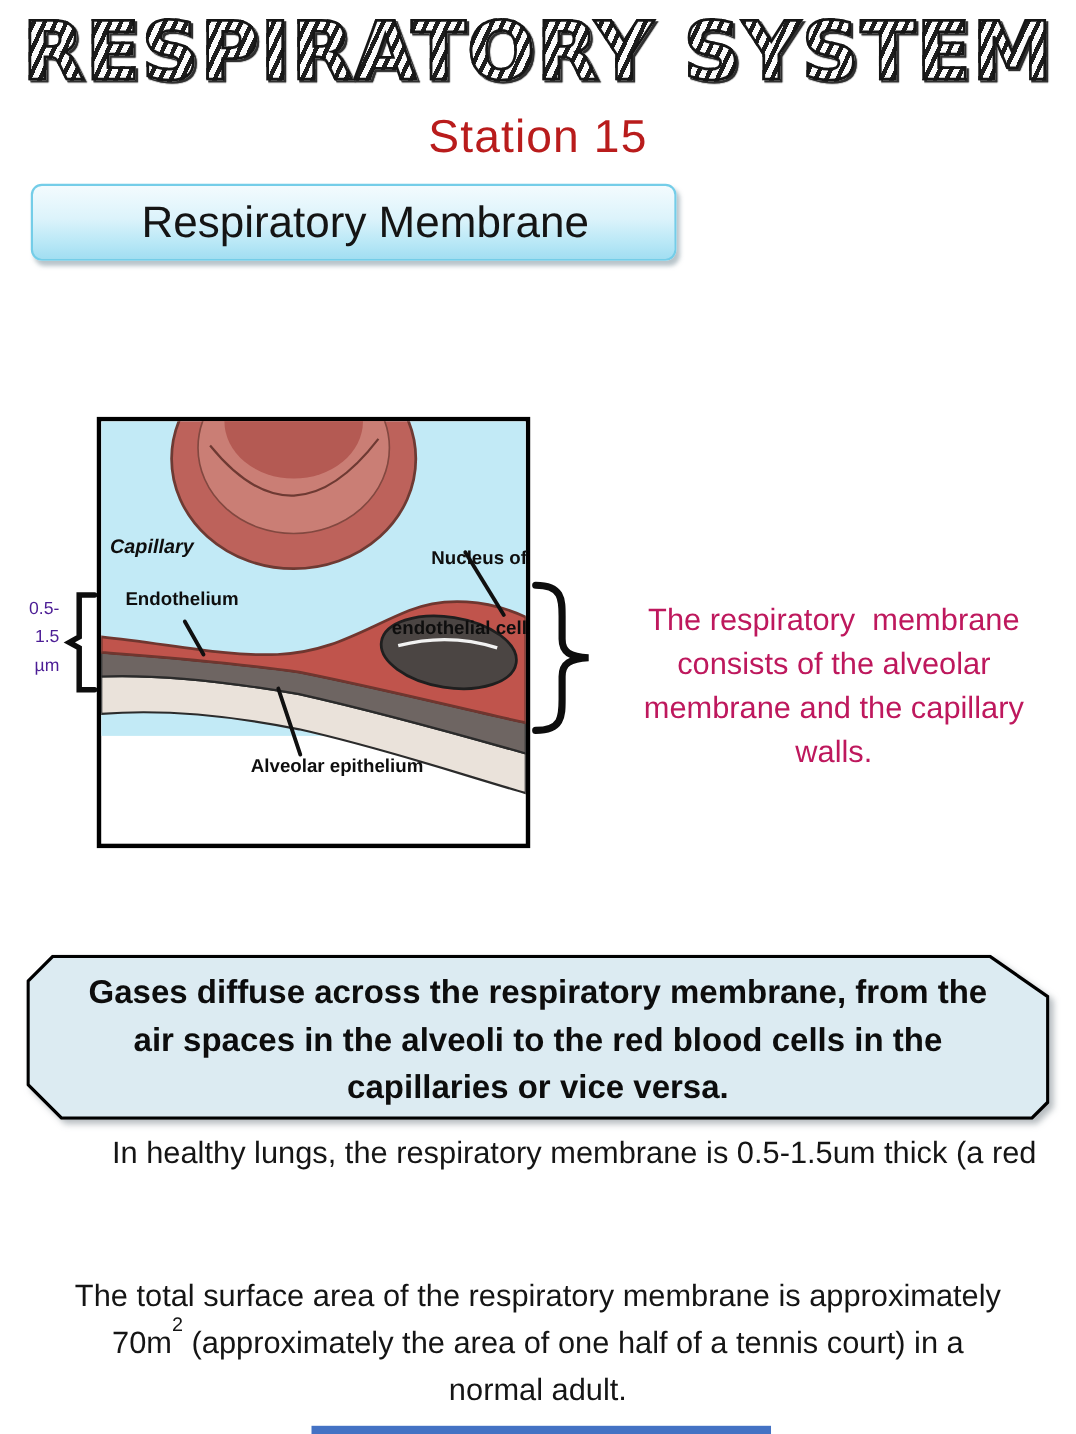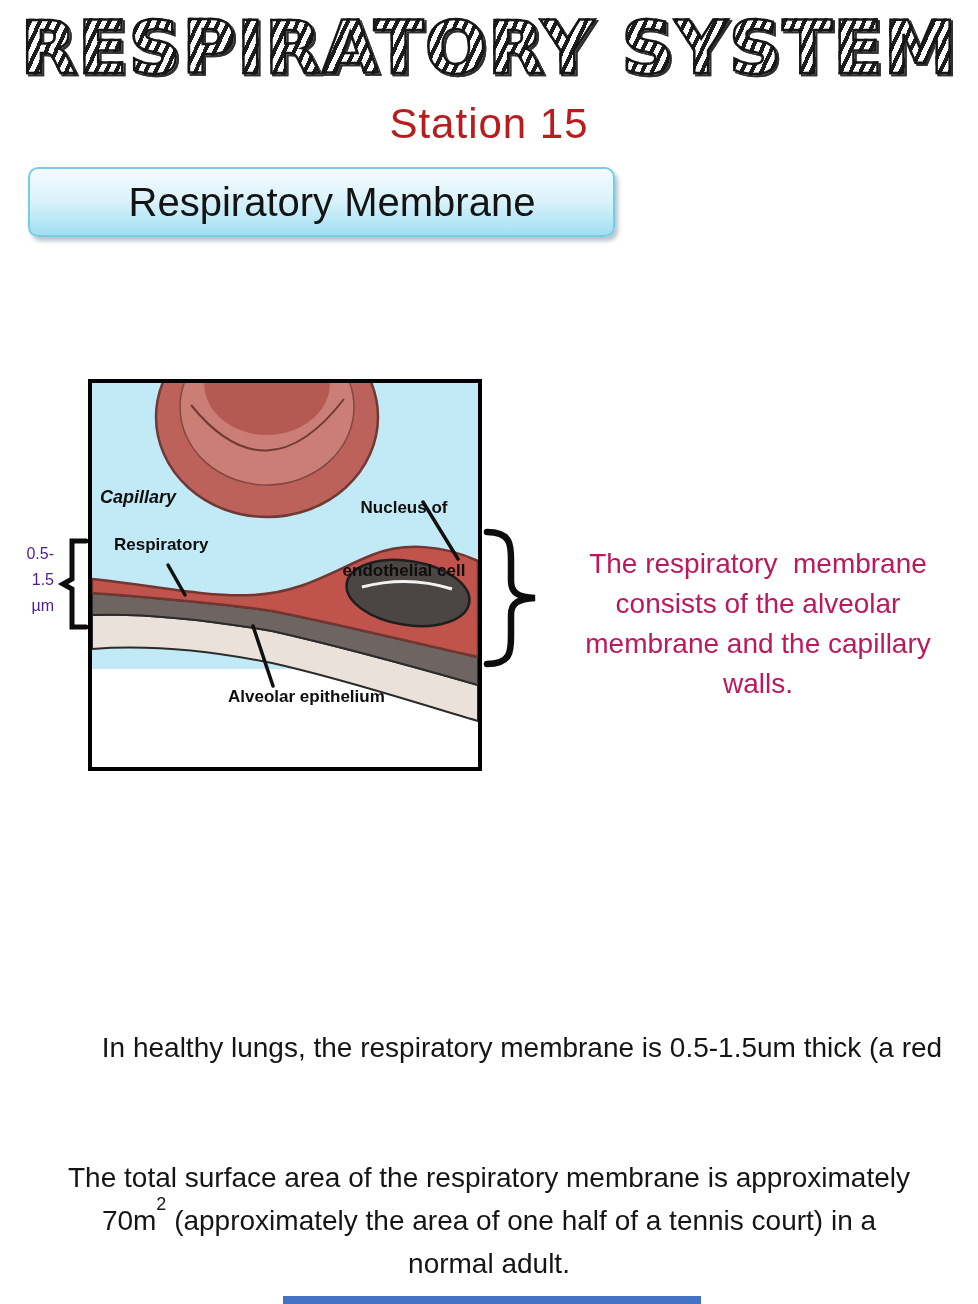--- a/index.html
+++ b/index.html
@@ -24,21 +24,21 @@
                box-shadow:3px 4px 4px rgba(125,148,158,.55);
                display:flex;align-items:center;justify-content:center;
                font-size:40px;color:#141414;padding-left:21px;}
 
   
   .diagram{position:absolute;left:88px;top:340px;width:386px;height:384px;
            border:4px solid #000;background:#fff;margin-top:39px;}
   .diagram svg.art{position:absolute;left:0;top:0;}
   .dlabel{position:absolute;font-weight:bold;font-size:17px;line-height:21px;color:#0e0e0e;white-space:pre;}
   .dlabel.italic{font-style:italic;font-size:18px;}
-  .dlabel.center{text-align:center;}
+  .dlabel.center{text-align:right;}
 
   .thickness{position:absolute;left:14px;top:541px;width:40px;text-align:right;
              font-size:16px;line-height:26px;color:#4c1d95;}
   .thickness div{white-space:pre;}
   .brace-left{position:absolute;left:56px;top:538px;}
   .brace-right{position:absolute;left:477px;top:527px;}
 
   .caption{position:absolute;left:552px;top:544px;width:412px;text-align:center;
            font-size:28px;line-height:40px;color:#be185d;}
   .caption div{white-space:pre;}
@@ -98,21 +98,21 @@
         <line x1="331" y1="119" x2="366" y2="176"></line>
         <line x1="76" y1="182" x2="93" y2="212"></line>
         <line x1="161" y1="243" x2="181" y2="303"></line>
       </g>
     </svg>
     <div class="dlabel italic" style="left:8px;top:104px;">Capillary</div>
     <div class="dlabel center" style="left:237px;top:72px;width:150px;">
       <div>Nucleus of</div>
       <div>endothelial cell</div>
     </div>
-    <div class="dlabel" style="left:22px;top:151px;">Respiratory</div>
+    <div class="dlabel" style="left:22px;top:151px;">Endothelium</div>
     <div class="dlabel" style="left:136px;top:303px;">Alveolar epithelium</div>
   </div>
 
   <div class="thickness">
     <div>0.5-</div>
     <div>1.5</div>
     <div>µm</div>
   </div>
   <svg class="brace-left" width="34" height="92" viewBox="0 0 34 92">
     <path d="M30 3 L16 3 L16 41 L7 46 L16 51 L16 89 L30 89" fill="none" stroke="#0d0d0d" stroke-width="5" stroke-linecap="round" stroke-linejoin="miter"></path>
@@ -122,20 +122,30 @@
     <path d="M10 5 C34 5 34 18 34 33 L34 54 C34 66 41 70 58 71 C41 72 34 76 34 88 L34 109 C34 124 34 137 10 137" fill="none" stroke="#0d0d0d" stroke-width="6.5" stroke-linecap="round"></path>
   </svg>
 
   <div class="caption">
     <div>The respiratory  membrane</div>
     <div>consists of the alveolar</div>
     <div>membrane and the capillary</div>
     <div>walls.</div>
   </div>
 
+  <div class="callout">
+    <svg width="930" height="150" viewBox="0 0 930 150">
+      <polygon points="24,1.5 876,1.5 928.5,38 928.5,134 914,148.5 32,148.5 1.5,118 1.5,24" stroke-width="3" stroke="#000000" fill="#dcebf2"></polygon>
+    </svg>
+    <div class="callout-text">
+      <div>Gases diffuse across the respiratory membrane, from the</div>
+      <div>air spaces in the alveoli to the red blood cells in the</div>
+      <div>capillaries or vice versa.</div>
+    </div>
+  </div>
 
   <div class="para p1">
     <div class="line">In healthy lungs, the respiratory membrane is 0.5-1.5um thick (a red</div>
   </div>
 
   <div class="para p2">
     <div class="line">The total surface area of the respiratory membrane is approximately</div>
     <div class="line"><span>70m</span><sup>2</sup><span> (approximately the area of one half of a tennis court) in a</span></div>
     <div class="line">normal adult.</div>
   </div>

